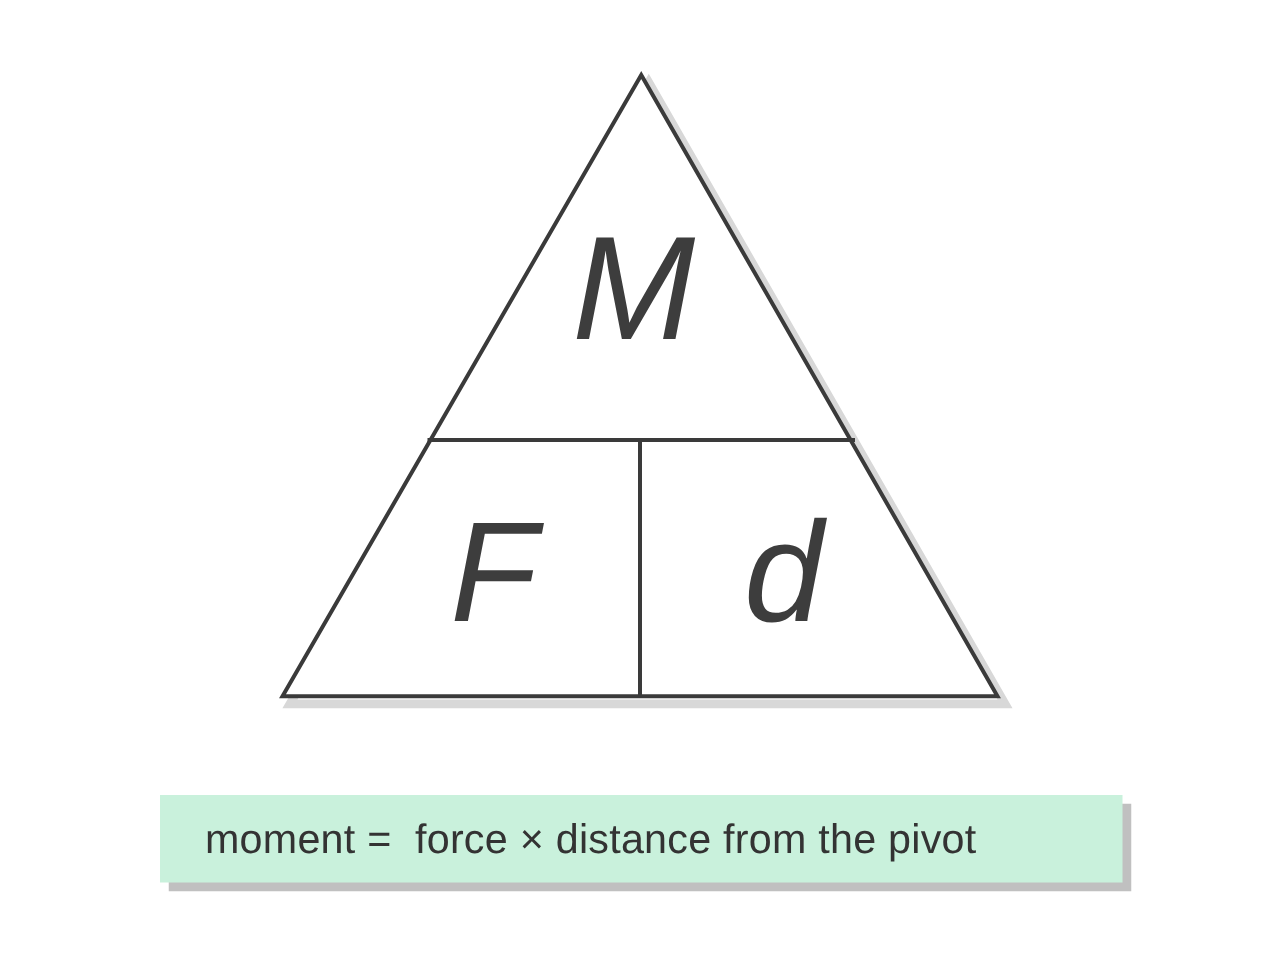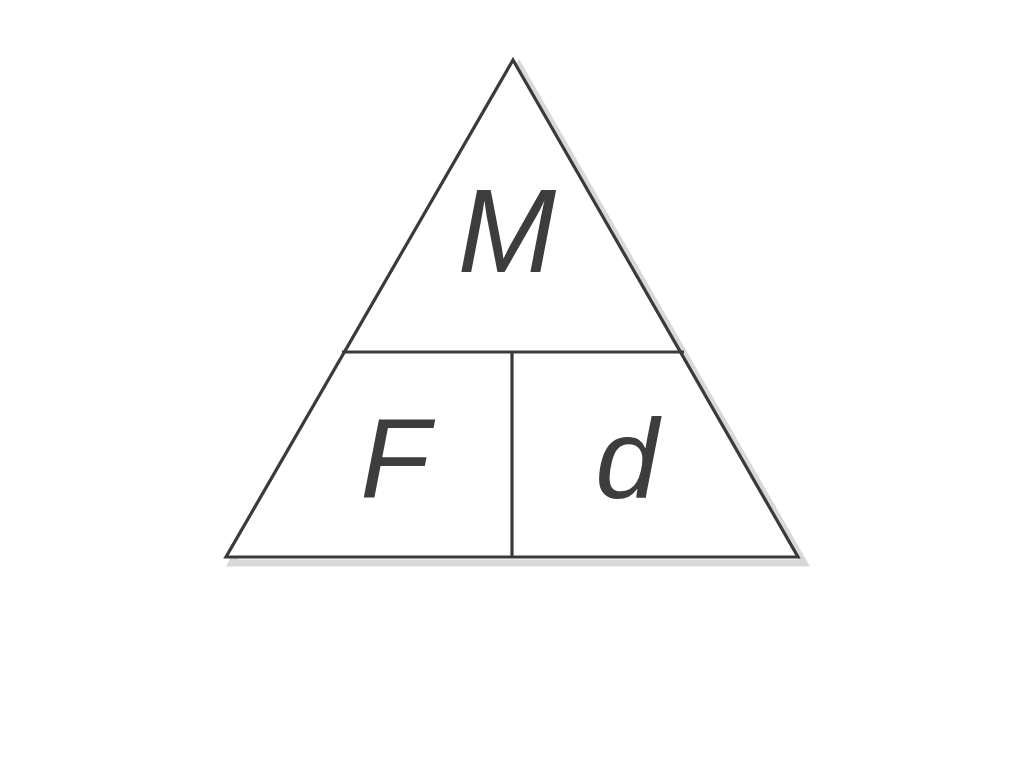--- a/index.html
+++ b/index.html
@@ -134,14 +134,20 @@
       <line x1="512" y1="352" x2="512" y2="557" stroke="#3a3a3a" stroke-width="3.2" stroke-linecap="butt"></line>
     </svg>
 
     <div class="tri-label tri-label-m">M</div>
 
     <div class="tri-label tri-label-f">F</div>
 
     <div class="tri-label tri-label-d">d</div>
   </div>
 
+  <div class="caption-wrap">
+    <div class="caption-shadow"></div>
+    <div class="caption-box">
+      <div class="caption-text">moment =  force × distance from the pivot</div>
+    </div>
+  </div>
 
 </div>
 
 </body></html>

